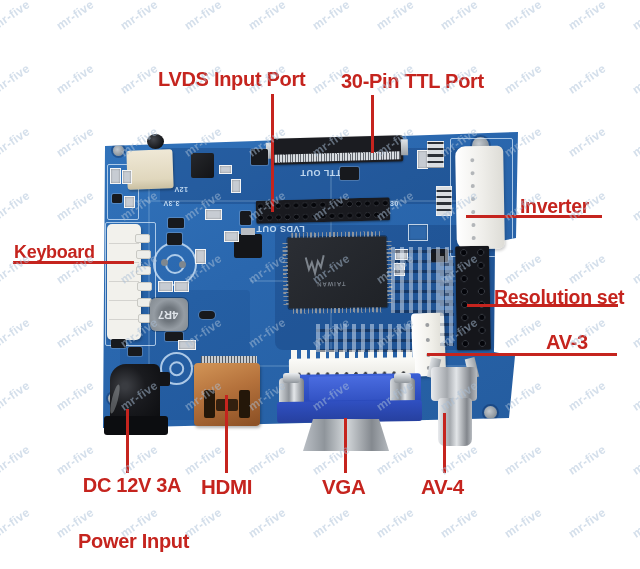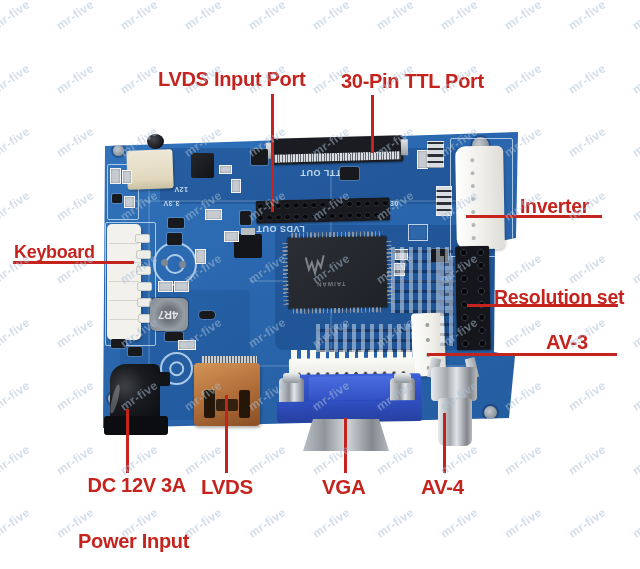--- a/index.html
+++ b/index.html
@@ -301,24 +301,24 @@
 <div class="rline" style="left:344px;top:418px;width:2.5px;height:55px;"></div>
 <div class="rline" style="left:443px;top:413px;width:2.5px;height:60px;"></div>
 
 <div class="lbl" style="left:158px;top:68px;font-size:20px;">LVDS Input Port</div>
 <div class="lbl" style="left:341px;top:70px;font-size:20px;">30-Pin TTL Port</div>
 <div class="lbl" style="left:520px;top:195px;font-size:19.5px;">Inverter</div>
 <div class="lbl" style="left:14px;top:242px;font-size:18px;">Keyboard</div>
 <div class="lbl" style="left:494px;top:286px;font-size:19.5px;">Resolution set</div>
 <div class="lbl" style="left:546px;top:331px;font-size:20px;">AV-3</div>
 <div class="lbl" style="left:78px;top:475px;width:108px;text-align:center;font-size:20px;line-height:20px;">
-  <span style="display:block;text-align:right;">DC 12V 3A</span>
+  <span style="display:block;">DC 12V 3A</span>
   <span style="display:block;margin-top:36px;">Power Input</span>
 </div>
-<div class="lbl" style="left:201px;top:475px;font-size:20.5px;">LVDS</div>
+<div class="lbl" style="left:201px;top:475px;font-size:20.5px;">HDMI</div>
 <div class="lbl" style="left:322px;top:475px;font-size:20.5px;">VGA</div>
 <div class="lbl" style="left:421px;top:475px;font-size:20.5px;">AV-4</div>
 
 <div id="wm-layer">
     <span class="wm" style="color: rgba(170, 192, 215, 0.5); left: -10px; top: 8px;">mr-five</span>
     <span class="wm" style="color: rgba(170, 192, 215, 0.5); left: 54px; top: 8px;">mr-five</span>
     <span class="wm" style="color: rgba(170, 192, 215, 0.5); left: 118px; top: 8px;">mr-five</span>
     <span class="wm" style="color: rgba(170, 192, 215, 0.5); left: 182px; top: 8px;">mr-five</span>
     <span class="wm" style="color: rgba(170, 192, 215, 0.5); left: 246px; top: 8px;">mr-five</span>
     <span class="wm" style="color: rgba(170, 192, 215, 0.5); left: 310px; top: 8px;">mr-five</span>

